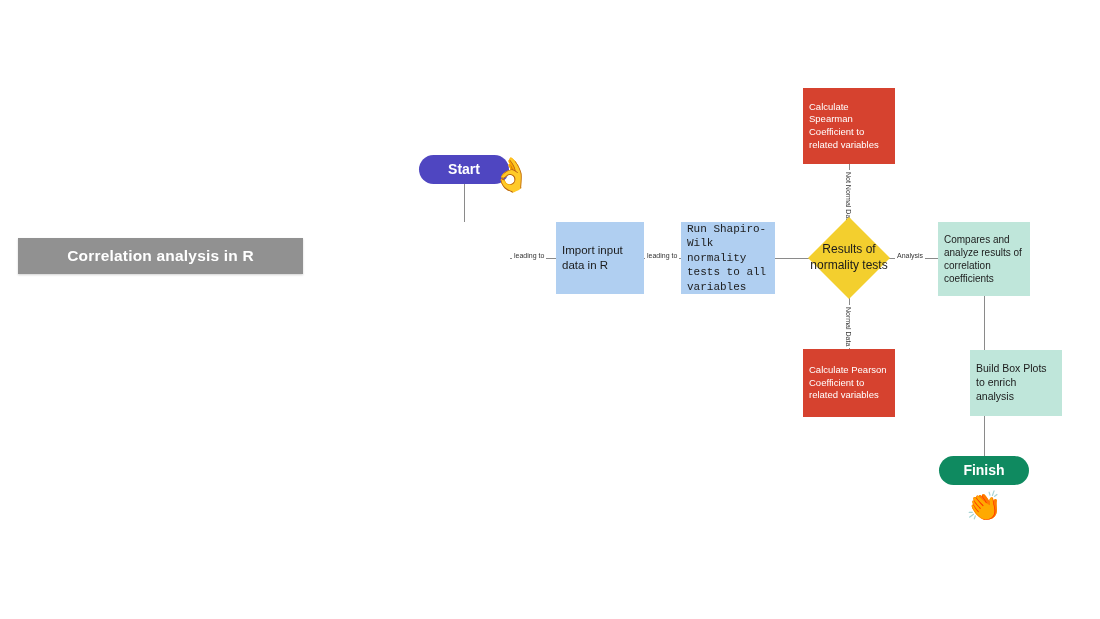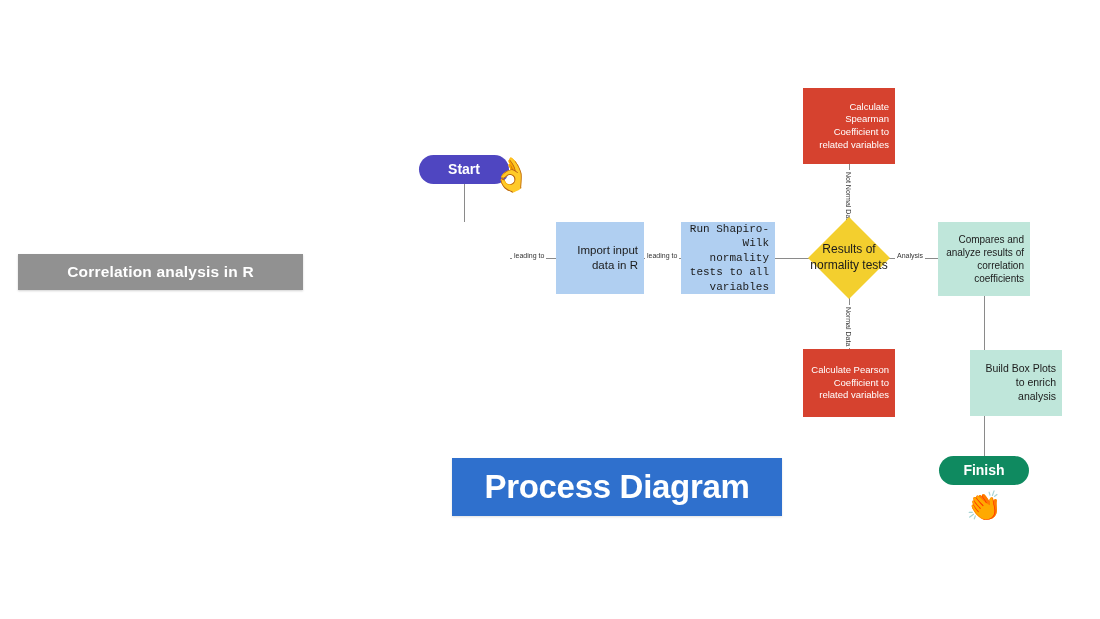--- a/index.html
+++ b/index.html
@@ -26,21 +26,20 @@
     position: absolute;
     left: 18px;
     top: 238px;
     width: 285px;
     height: 36px;
     background: #919191;
     display: flex;
     align-items: center;
     justify-content: center;
     box-shadow: 0 1px 2px rgba(0,0,0,0.18);
-    margin-top: 16px;
   }
   .title-banner span {
     color: #ffffff;
     font-size: 15.5px;
     font-weight: bold;
     letter-spacing: 0.2px;
     white-space: nowrap;
   }
 
   
@@ -64,21 +63,21 @@
     white-space: nowrap;
   }
 
   
   .node {
     position: absolute;
     box-sizing: border-box;
     display: flex;
     align-items: center;
     justify-content: center;
-    text-align: right;
+    text-align: left;
     line-height: 1.32;
     padding: 4px 6px;
     z-index: 3;
   }
 
   .pill {
     border-radius: 999px;
     color: #ffffff;
     font-weight: bold;
   }
@@ -287,17 +286,14 @@
     <span>Build Box Plots to enrich analysis</span>
   </div>
 
   <div class="node pill n-finish">
     <span>Finish</span>
   </div>
 
   <div class="emoji emoji-ok">👌</div>
   <div class="emoji emoji-clap">👏</div>
 
-  <div class="process-banner">
-    <span>Process Diagram</span>
-  </div>
 
 </div>
 
 </body></html>

